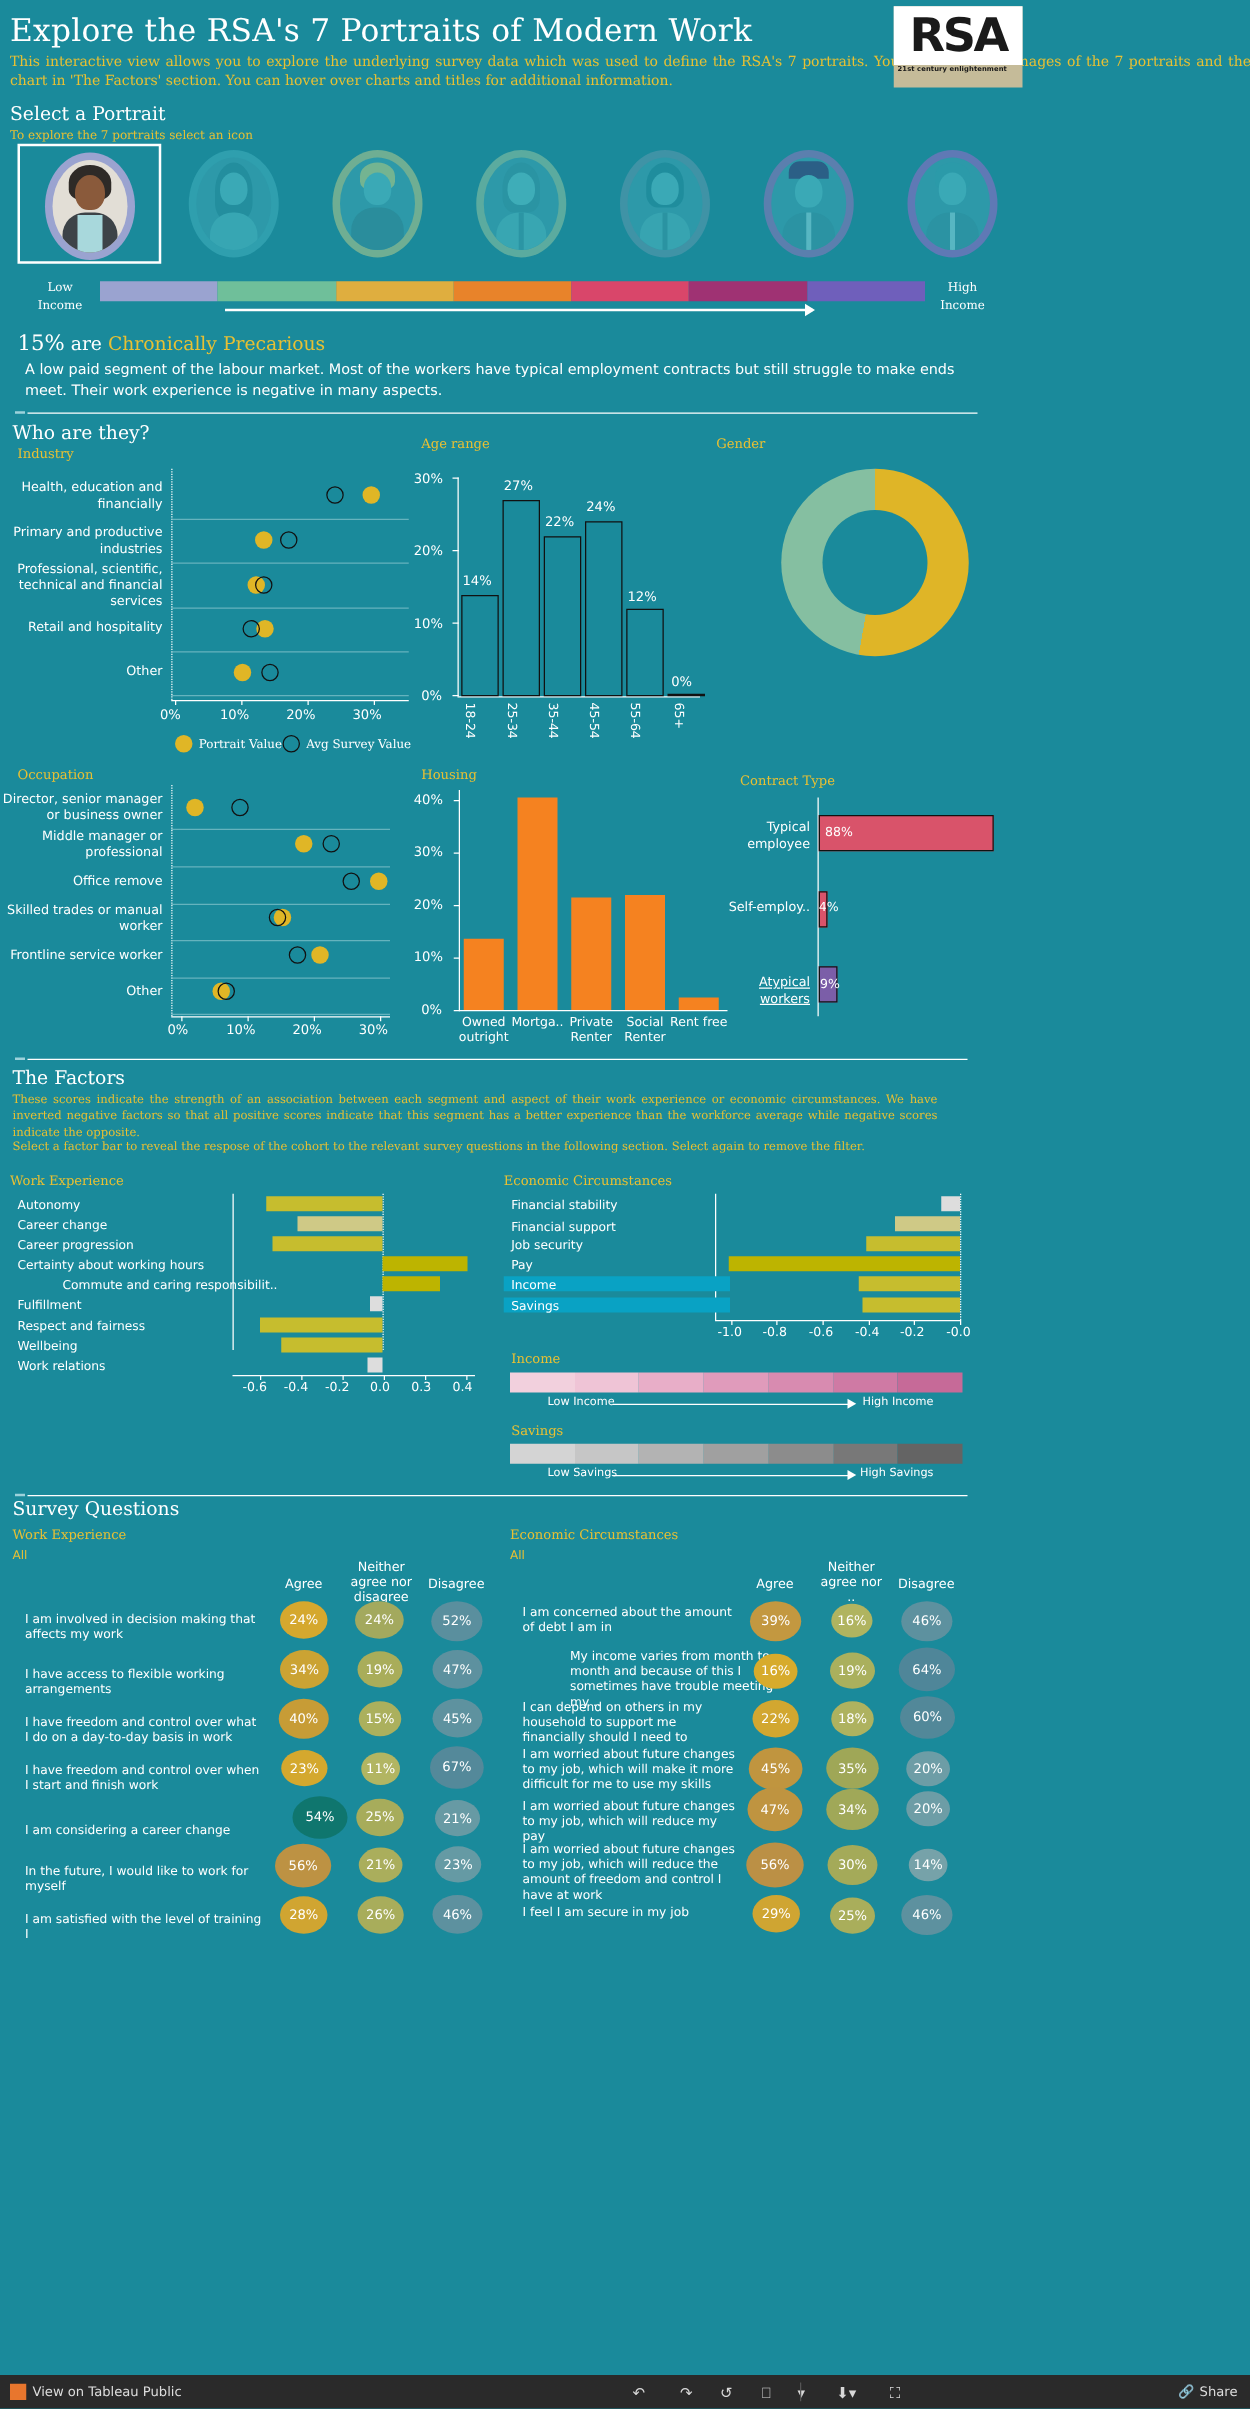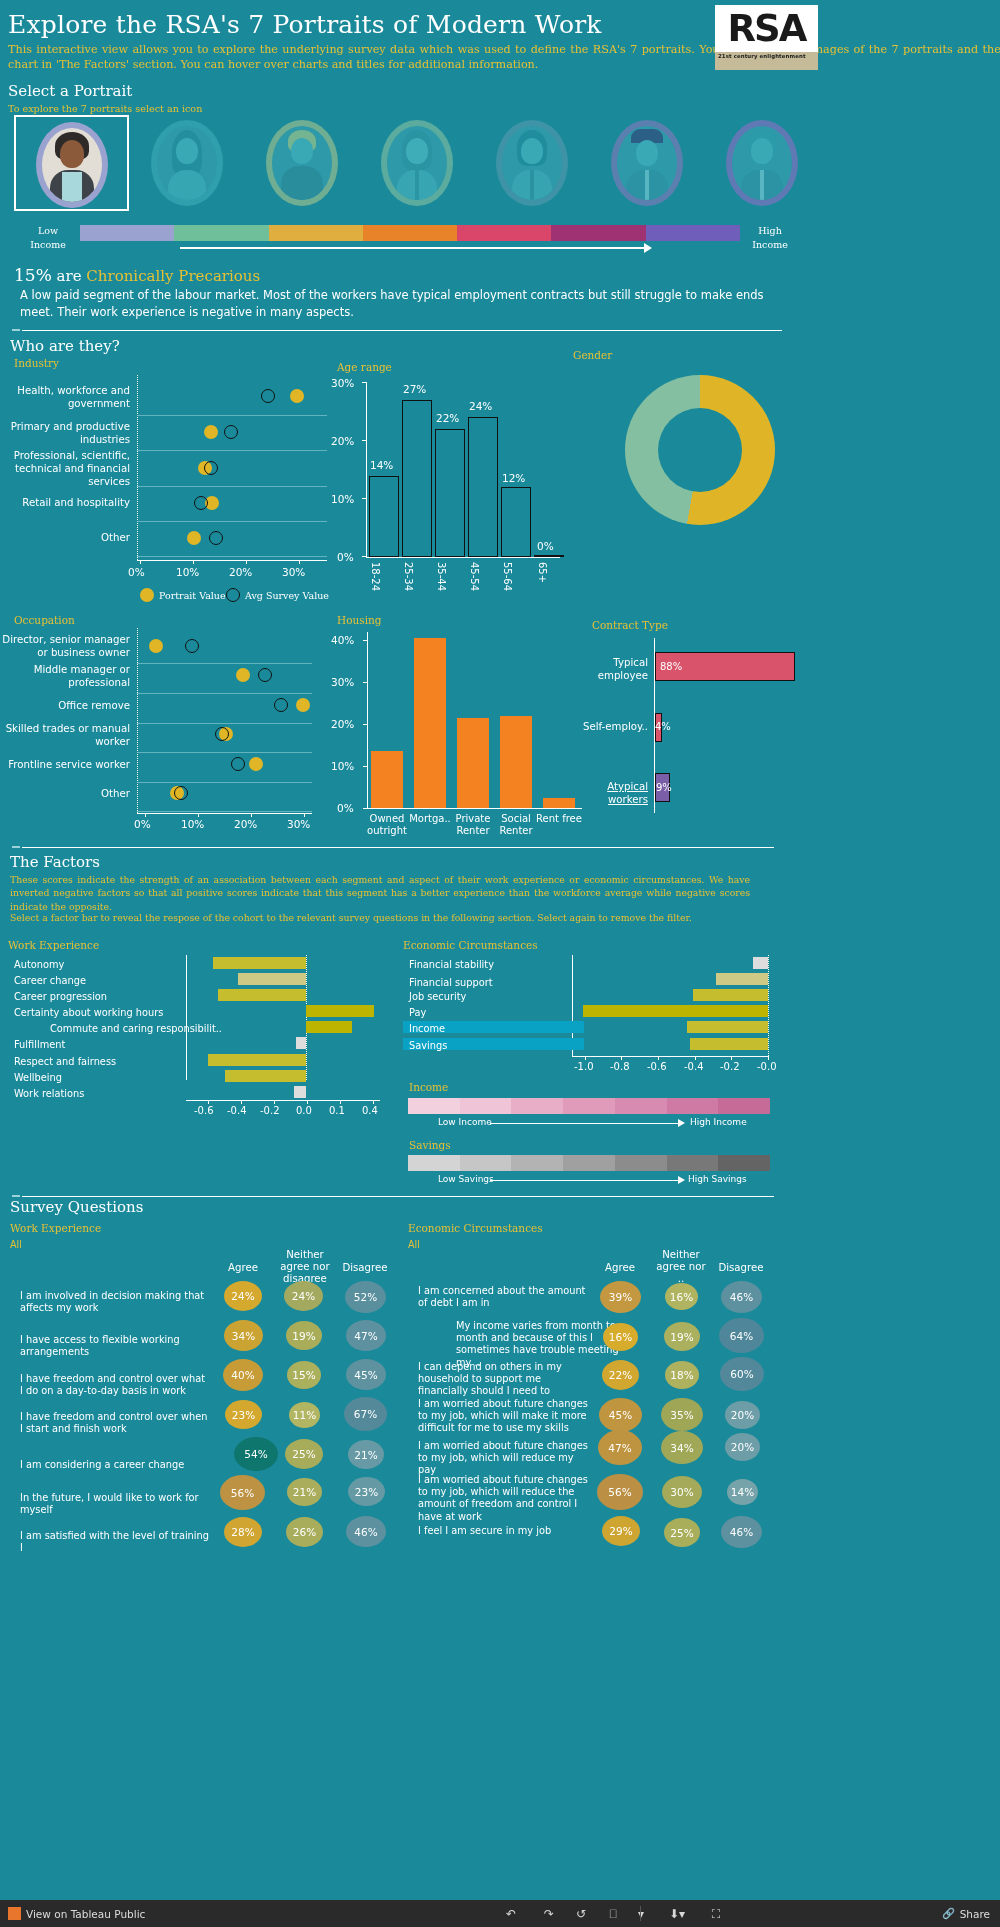--- a/index.html
+++ b/index.html
@@ -217,21 +217,21 @@
 <div class="divider" style="left:22px; top:330px; width:760px;"></div>
 <div class="divider-nub" style="left:12px; top:329px;"></div>
 
 <div class="sec-head" style="left:10px; top:337px;">Who are they?</div>
 
 <div class="chart-title" style="left:14px; top:357px;">Industry</div>
 
 <div id="industry-chart">
   <div class="dotline" style="left:137px; top:375px; height:185px;"></div>
 
-  <div class="rowlbl" style="left:0px; top:385px; width:130px;">Health, workforce and government</div>
+  <div class="rowlbl" style="left:0px; top:385px; width:130px;">Health, education and financially</div>
   <div class="gridline" style="left:137px; top:415px; width:190px;"></div>
   <div class="rowlbl" style="left:0px; top:421px; width:130px;">Primary and productive industries</div>
   <div class="gridline" style="left:137px; top:450px; width:190px;"></div>
   <div class="rowlbl" style="left:0px; top:450px; width:130px;">Professional, scientific, technical and financial services</div>
   <div class="gridline" style="left:137px; top:486px; width:190px;"></div>
   <div class="rowlbl" style="left:0px; top:497px; width:130px;">Retail and hospitality</div>
   <div class="gridline" style="left:137px; top:521px; width:190px;"></div>
   <div class="rowlbl" style="left:0px; top:532px; width:130px;">Other</div>
   <div class="gridline" style="left:137px; top:556px; width:190px;"></div>
 
@@ -261,21 +261,21 @@
   <div class="axlbl" style="left:282px; top:566px;">30%</div>
 </div>
 
 <div id="dot-legend">
   <div class="dot-filled" style="left:3px; top:0px;"></div>
   <div class="lg-item" style="left:22px; top:2px;">Portrait Value</div>
   <div class="dot-open" style="left:89px; top:0px;"></div>
   <div class="lg-item" style="left:108px; top:2px;">Avg Survey Value</div>
 </div>
 
-<div class="chart-title" style="left:337px; top:349px;margin-top:12px;">Age range</div>
+<div class="chart-title" style="left:337px; top:349px;">Age range</div>
 <div id="age-chart">
   <div class="axis-line" style="left:366px; top:382px; width:1px; height:175px;"></div>
   <div class="tick" style="left:362px; top:382px; width:5px; height:1px;"></div>
   <div class="tick" style="left:362px; top:440px; width:5px; height:1px;"></div>
   <div class="tick" style="left:362px; top:498px; width:5px; height:1px;"></div>
   <div class="tick" style="left:362px; top:556px; width:5px; height:1px;"></div>
   <div class="axlbl" style="left:331px; top:377px;">30%</div>
   <div class="axlbl" style="left:331px; top:435px;">20%</div>
   <div class="axlbl" style="left:331px; top:493px;">10%</div>
   <div class="axlbl" style="left:337px; top:551px;">0%</div>
@@ -438,21 +438,21 @@
   <div class="tick" style="left:208px; top:1100px; width:1px; height:4px;"></div>
   <div class="tick" style="left:241px; top:1100px; width:1px; height:4px;"></div>
   <div class="tick" style="left:274px; top:1100px; width:1px; height:4px;"></div>
   <div class="tick" style="left:307px; top:1100px; width:1px; height:4px;"></div>
   <div class="tick" style="left:340px; top:1100px; width:1px; height:4px;"></div>
   <div class="tick" style="left:373px; top:1100px; width:1px; height:4px;"></div>
   <div class="axlbl" style="left:194px; top:1105px; font-size:10px;">-0.6</div>
   <div class="axlbl" style="left:227px; top:1105px; font-size:10px;">-0.4</div>
   <div class="axlbl" style="left:260px; top:1105px; font-size:10px;">-0.2</div>
   <div class="axlbl" style="left:296px; top:1105px; font-size:10px;">0.0</div>
-  <div class="axlbl" style="left:329px; top:1105px; font-size:10px;">0.1</div>
+  <div class="axlbl" style="left:329px; top:1105px; font-size:10px;">0.3</div>
   <div class="axlbl" style="left:362px; top:1105px; font-size:10px;">0.4</div>
 </div>
 
 <div class="chart-title" style="left:403px; top:939px;">Economic Circumstances</div>
 <div id="ec-chart">
   <div class="axis-line" style="left:572px; top:955px; width:1px; height:101px;"></div>
   <div class="dotline" style="left:768px; top:955px; height:101px;"></div>
 
   <div class="sq-text" style="left:409px; top:959px;">Financial stability</div>
   <div class="hbar" style="left:753px; top:957px; width:15px; height:12px; background:#dddddd;"></div>

